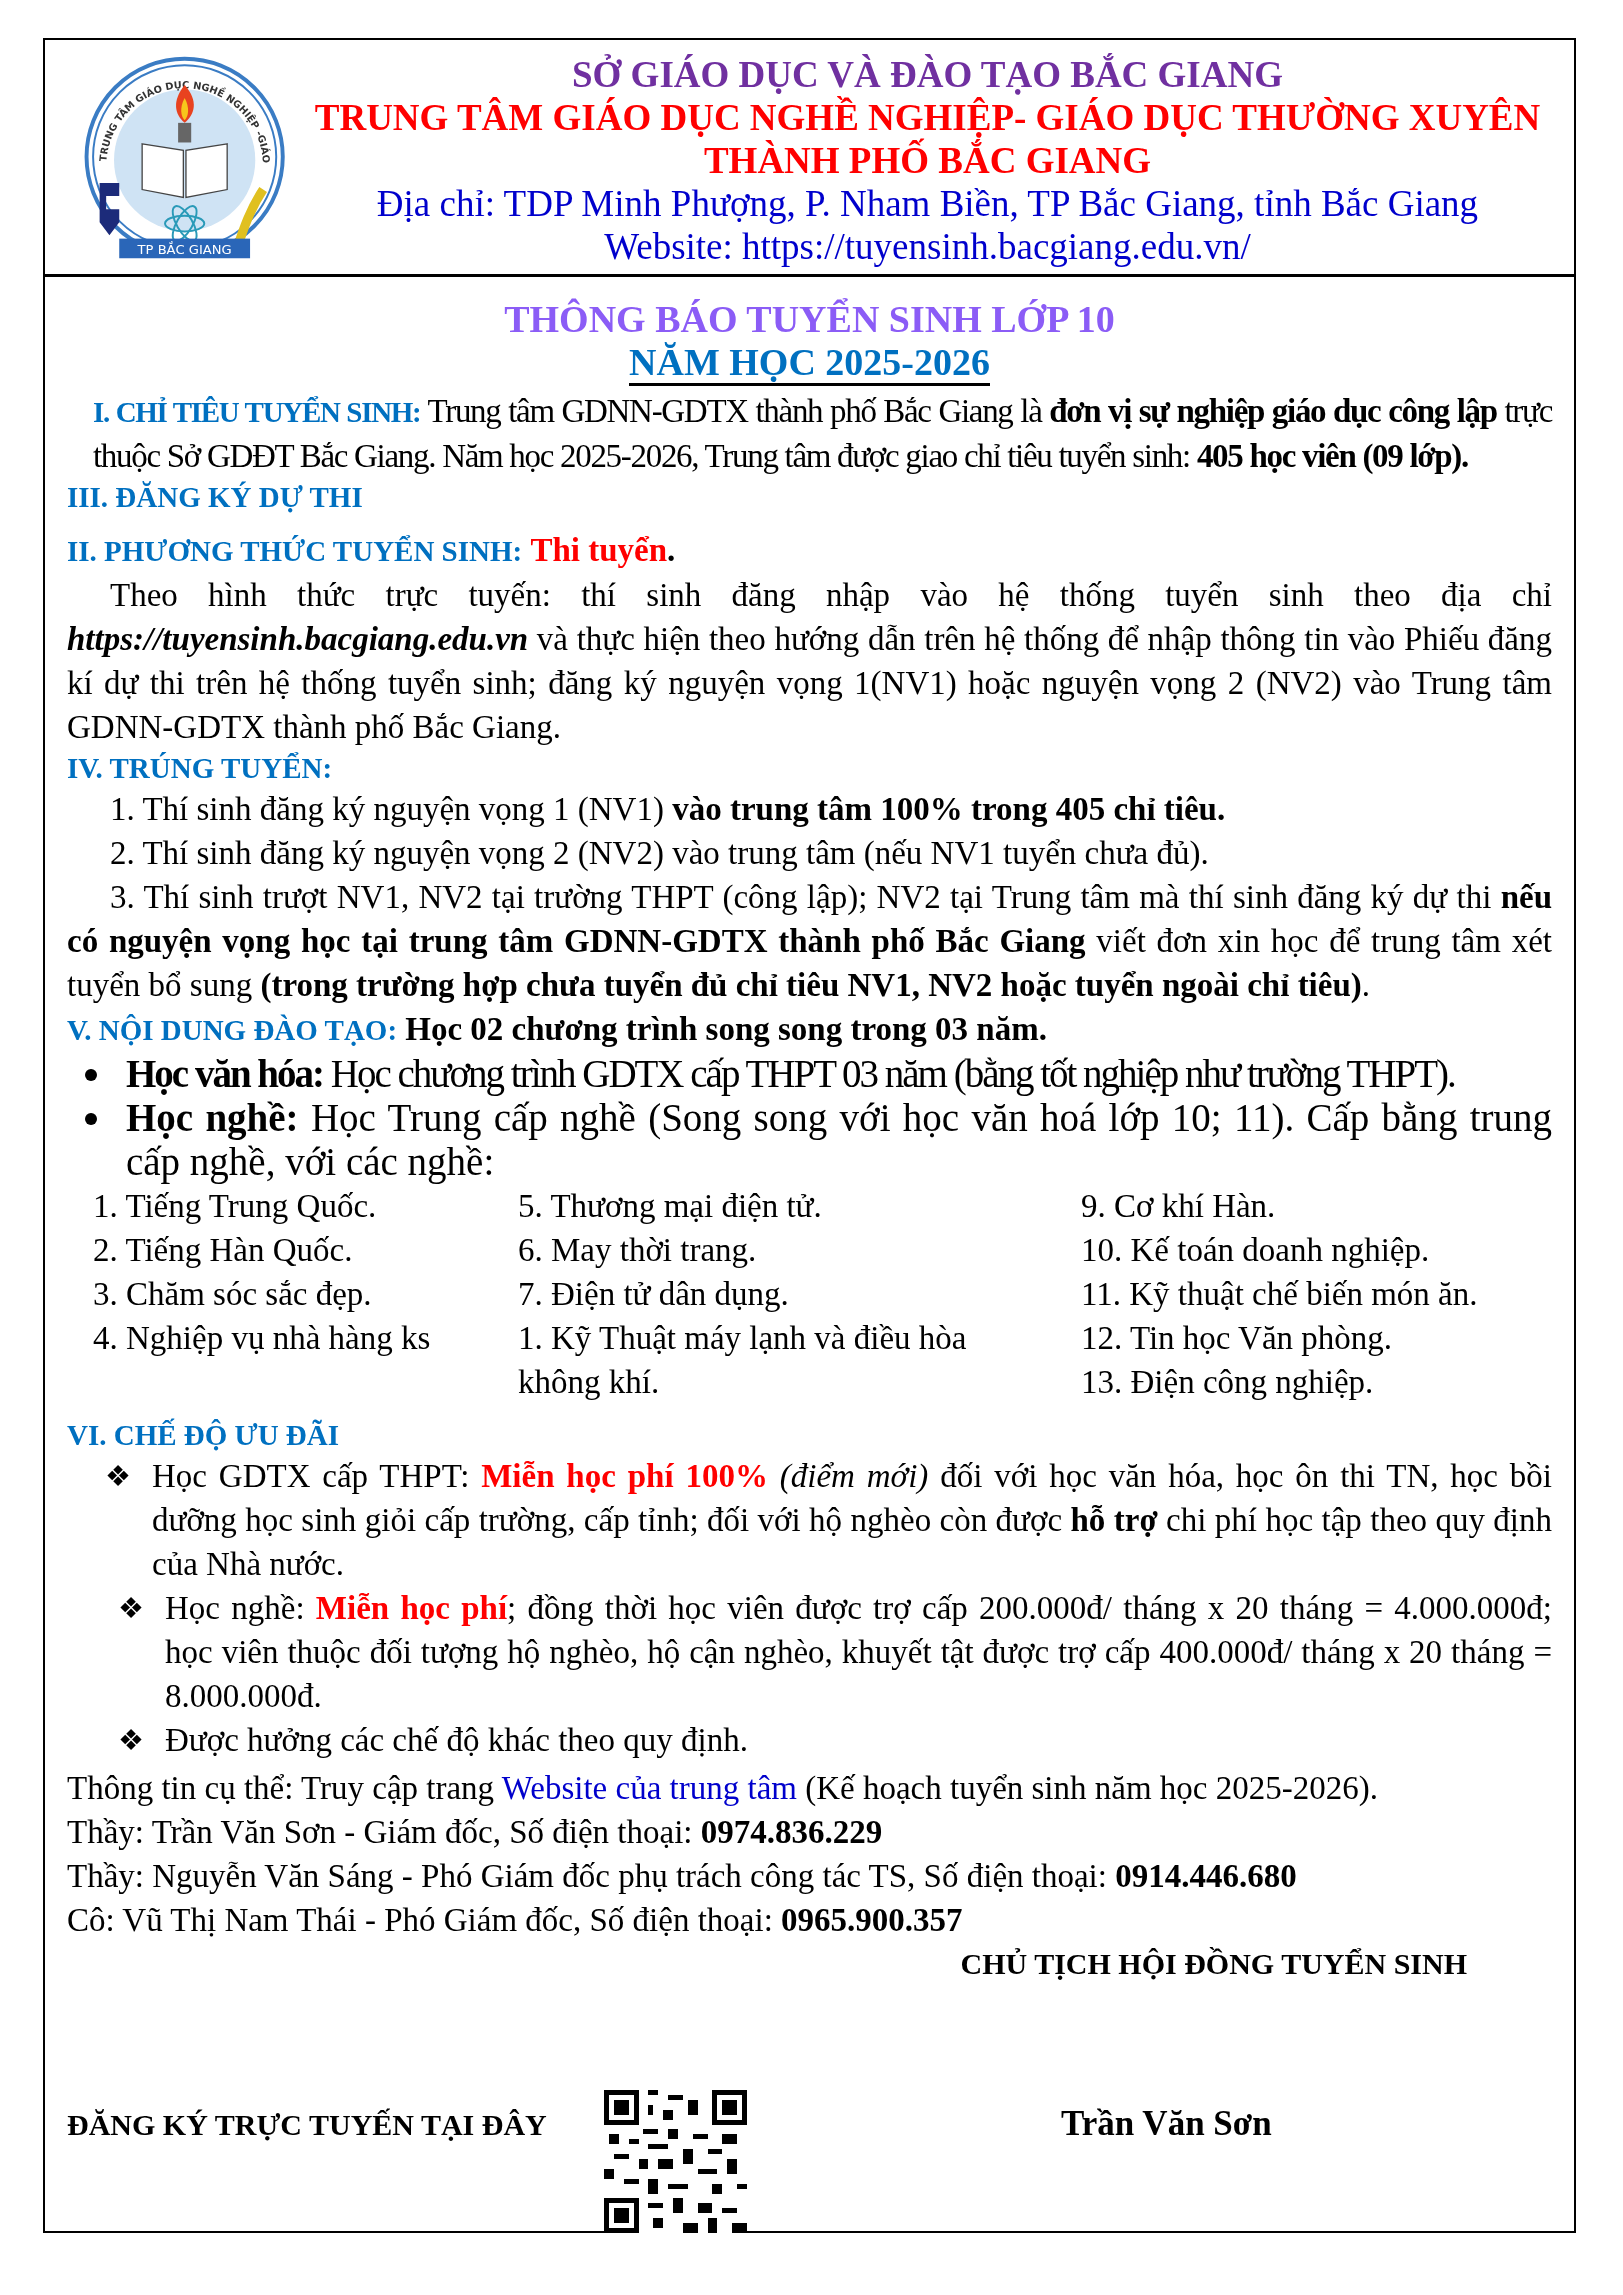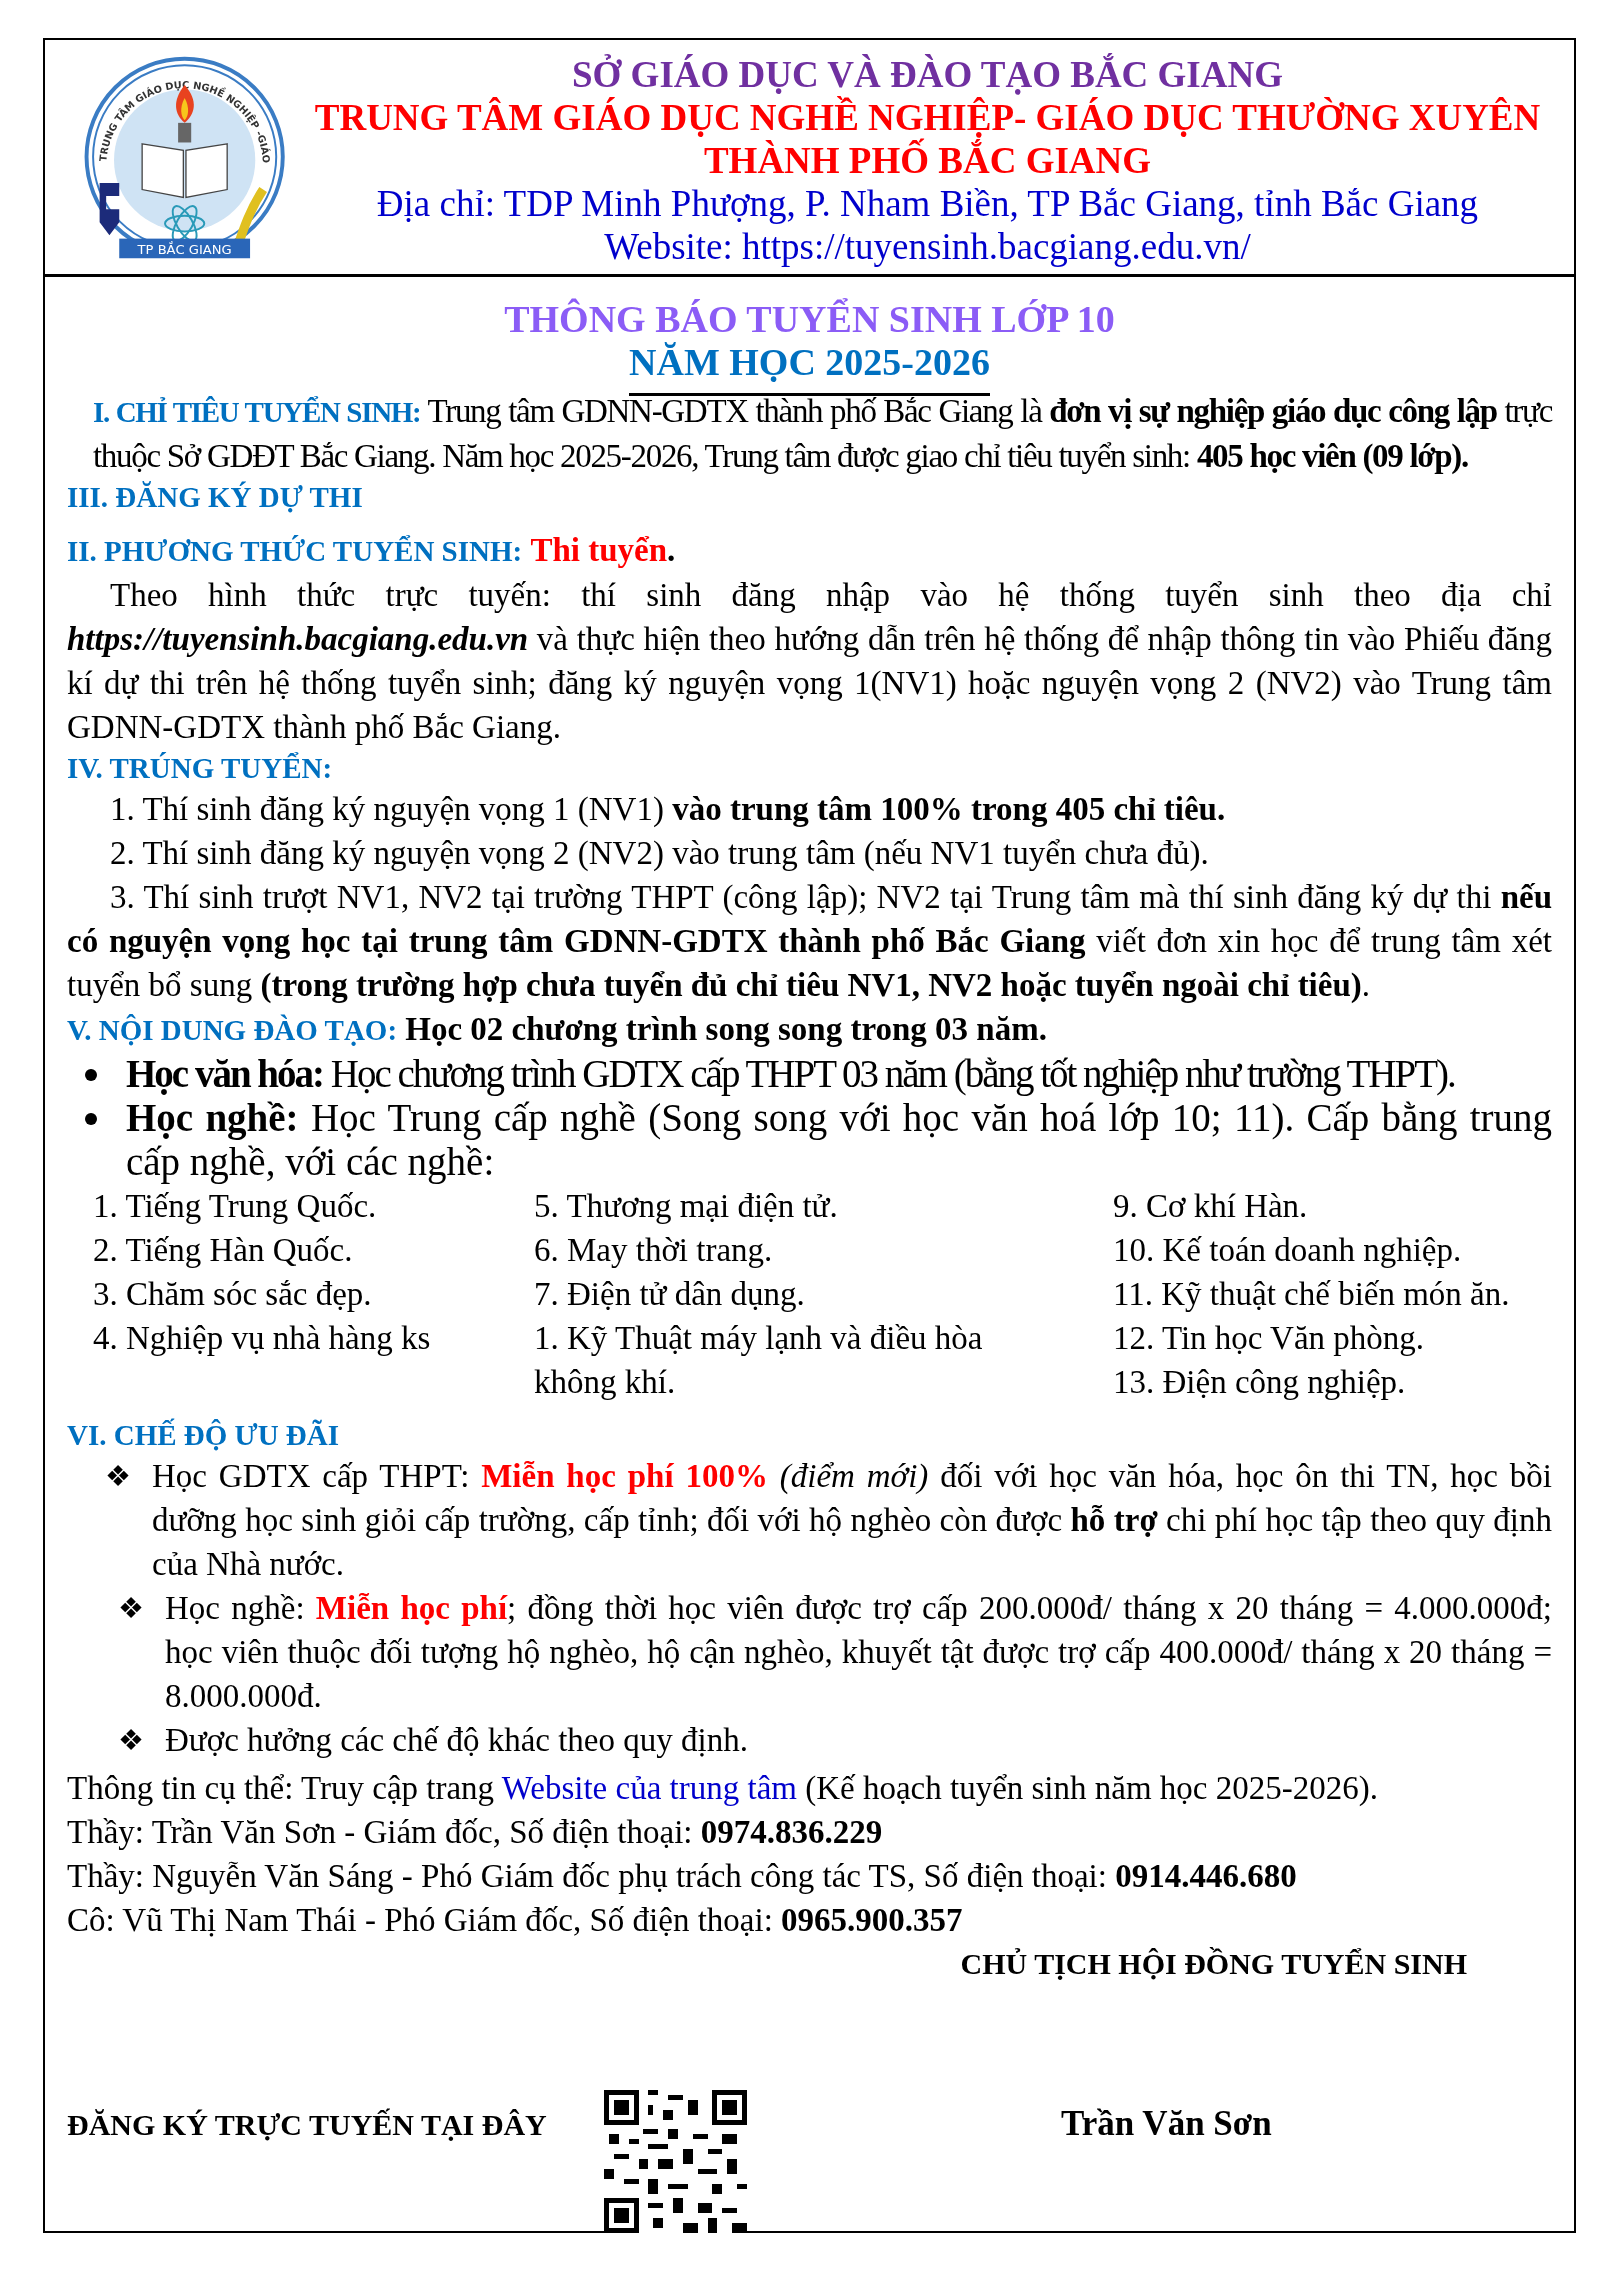--- a/index.html
+++ b/index.html
@@ -28,38 +28,38 @@
 
   .content { position: absolute; left: 22px; right: 22px; top: 237px; }
   .title {
     text-align: center; color: #8b5cf6; font-weight: bold; font-size: 38px;
     margin-top: 21px; line-height: 43px;
   }
   .subtitle {
     text-align: center; color: #0070c0; font-weight: bold; font-size: 38px;
     line-height: 43px;
   }
-  .subtitle span { border-bottom: 3.9px solid #000; padding-bottom: 10px; }
+  .subtitle span { border-bottom: 3.9px solid #000; padding-bottom: 0; }
   p { margin: 0; }
   .txt { font-size: 33px; line-height: 44px; text-align: justify; }
   .sec { color: #0070c0; font-weight: bold; font-size: 29px; }
   .red { color: #ff0000; }
   .bold { font-weight: bold; }
   .ital { font-style: italic; }
   .indent { text-indent: 43px; }
   .numbered { padding-left: 43px; }
   .bullets { margin: 0; padding-left: 0; list-style: none; }
   .bullets li { position: relative; padding-left: 59px; font-size: 39px; line-height: 44px; text-align: justify; }
   .bullets li .dot {
     position: absolute; left: 18.3px; top: 17px; width: 11.8px; height: 11.8px; border-radius: 50%; background: #000;
   }
   .condensed { letter-spacing: -1.3px; }
   .trades {
     display: grid; grid-template-columns: 425px 563px 497px; padding-left: 26px;
-    font-size: 33px; line-height: 44px; gap: 16px;
+    font-size: 33px; line-height: 44px;
   }
   .trades div { white-space: nowrap; }
   .diamond-list { margin: 0; padding: 0; list-style: none; }
   .diamond-list li { position: relative; padding-left: 85px; font-size: 33px; line-height: 44px; text-align: justify; }
   .diamond-list li .di {
     position: absolute; left: 38px; top: 0; font-size: 29px; line-height: 44px;
   }
   .diamond-list li.l2 { padding-left: 98px; }
   .diamond-list li.l2 .di { left: 51px; }
   .blue-link { color: #0000cc; }

